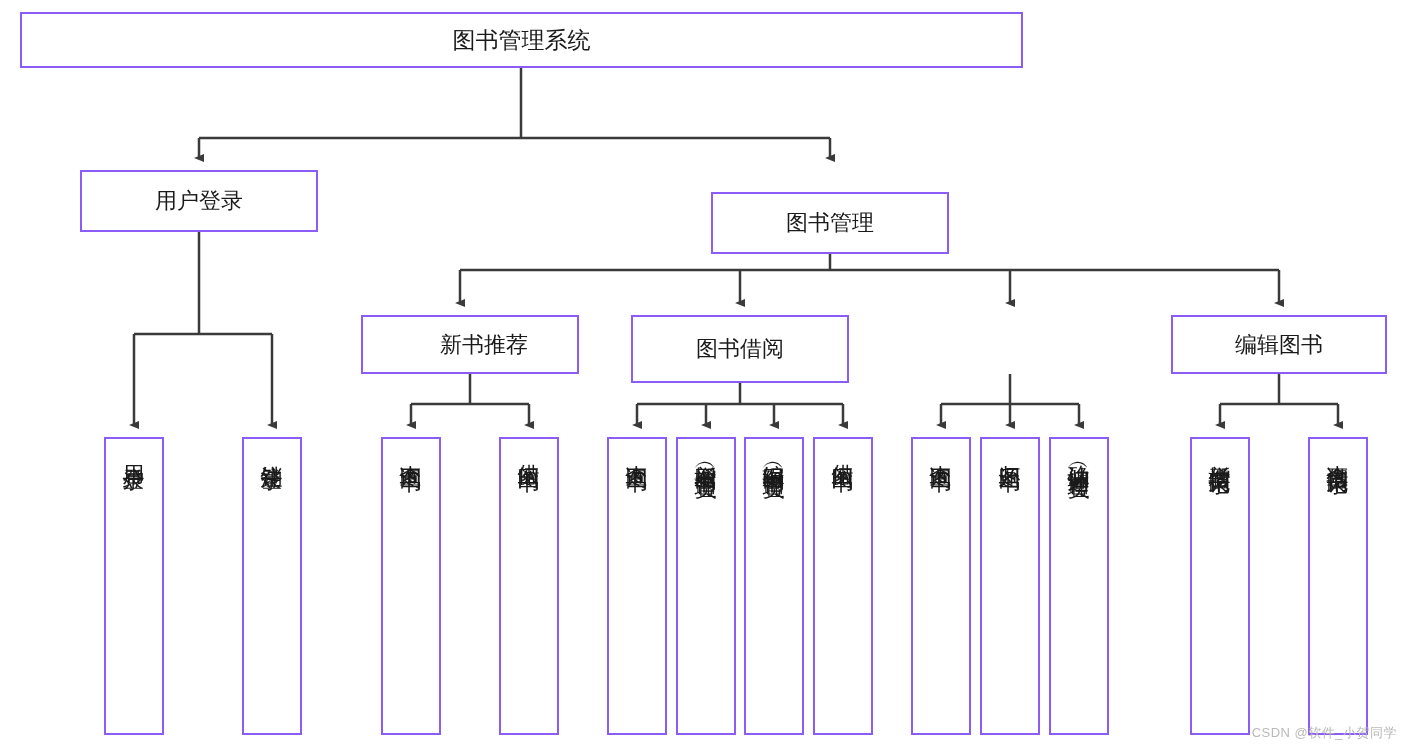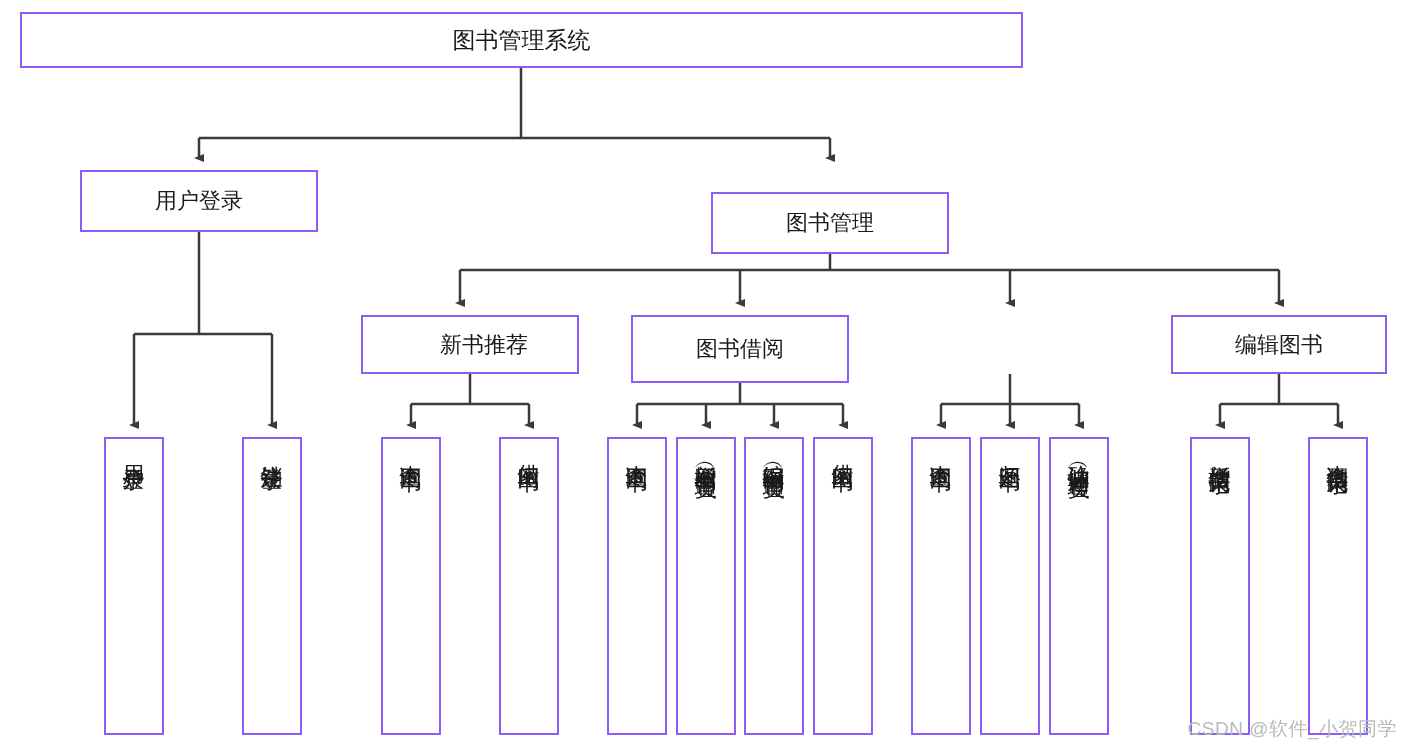--- a/index.html
+++ b/index.html
@@ -55,21 +55,21 @@
     text-orientation: upright;
     letter-spacing: 2px;
     line-height: 1.05;
     white-space: nowrap;
     display: block;
   }
   .watermark {
     position: absolute;
     right: 8px;
     bottom: 5px;
-    font-size: 19px;
+    font-size: 13px;
     color: #b9b9b9;
     letter-spacing: 0.5px;
     white-space: nowrap;
   }
 </style>
 </head>
 <body>
 
 <div id="canvas">
 

